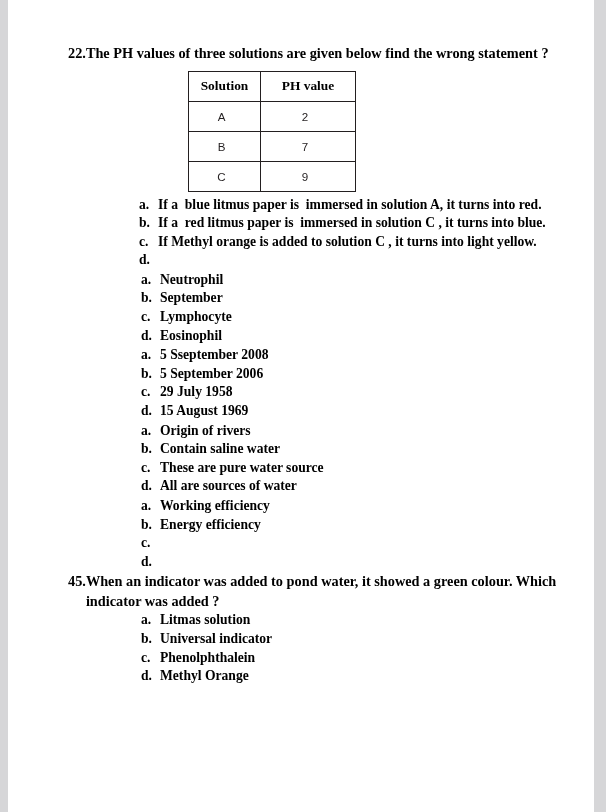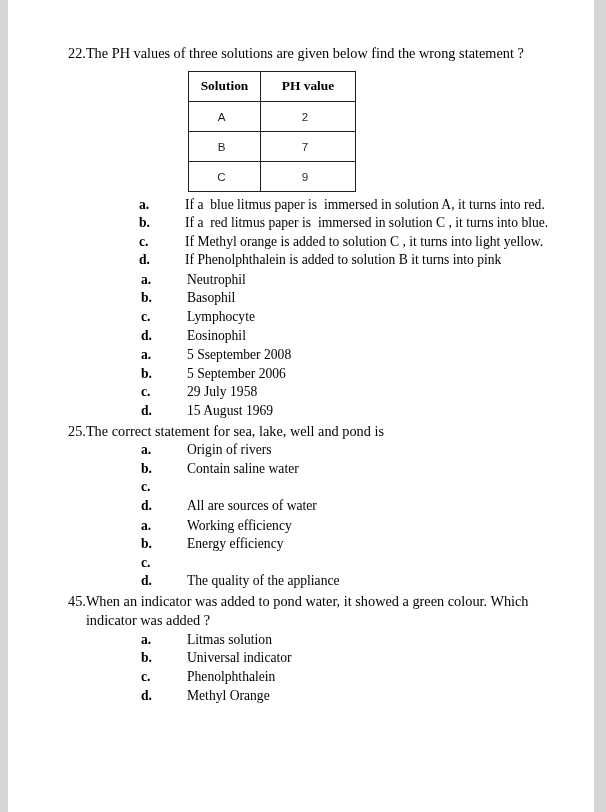--- a/index.html
+++ b/index.html
@@ -27,21 +27,21 @@
     left: 60px;
     top: 44px;
     width: 490px;
   }
 
   
   .q {
     margin: 0 0 1px 0;
   }
   .q-stem {
-    font-weight: normal;
+    font-weight: bold;
     font-size: 14.3px;
     line-height: 19.5px;
     color: #000;
     display: flex;
     align-items: flex-start;
   }
   .q-num {
     flex: 0 0 auto;
     white-space: pre;
   }
@@ -64,22 +64,21 @@
     font-size: 13.6px;
     line-height: 18.6px;
     color: #000;
     white-space: pre;
   }
   ol.opts > li .ltr {
     font-weight: bold;
     flex: 0 0 19px;
   }
   ol.opts > li .otxt {
-    font-weight: normal;
-    margin-left: 27px;
+    font-weight: bold;
   }
   
   ol.opts.ind-a { margin-left: 71px; }
   ol.opts.ind-b { margin-left: 73px; }
 
   
   .tbl-wrap {
     margin: 7px 0 4px 0;
     padding-left: 120px;
   }
@@ -143,61 +142,57 @@
               <td class="vcell">C</td>
               <td class="vcell">9</td>
             </tr>
           </tbody>
         </table>
       </div>
       <ol class="opts ind-a">
         <li><span class="ltr">a.</span><span class="otxt">If a  blue litmus paper is  immersed in solution A, it turns into red.</span></li>
         <li><span class="ltr">b.</span><span class="otxt">If a  red litmus paper is  immersed in solution C , it turns into blue.</span></li>
         <li><span class="ltr">c.</span><span class="otxt">If Methyl orange is added to solution C , it turns into light yellow.</span></li>
-        <li><span class="ltr">d.</span><span class="otxt">If Phenolphthalein is added to solution B it turns into pink</span></li>
+        <li><span class="ltr">d.</span></li>
       </ol>
     </div>
 
     <div class="q">
       <ol class="opts ind-b">
         <li><span class="ltr">a.</span><span class="otxt">Neutrophil</span></li>
-        <li><span class="ltr">b.</span><span class="otxt">Basophil</span></li>
+        <li><span class="ltr">b.</span><span class="otxt">September</span></li>
         <li><span class="ltr">c.</span><span class="otxt">Lymphocyte</span></li>
         <li><span class="ltr">d.</span><span class="otxt">Eosinophil</span></li>
       </ol>
     </div>
 
     <div class="q">
       <ol class="opts ind-b">
         <li><span class="ltr">a.</span><span class="otxt">5 Sseptember 2008</span></li>
         <li><span class="ltr">b.</span><span class="otxt">5 September 2006</span></li>
         <li><span class="ltr">c.</span><span class="otxt">29 July 1958</span></li>
         <li><span class="ltr">d.</span><span class="otxt">15 August 1969</span></li>
       </ol>
     </div>
 
     <div class="q">
-      <div class="q-stem">
-        <span class="q-num">25.</span>
-        <span class="q-text">The correct statement for sea, lake, well and pond is</span>
-      </div>
       <ol class="opts ind-b">
         <li><span class="ltr">a.</span><span class="otxt">Origin of rivers</span></li>
         <li><span class="ltr">b.</span><span class="otxt">Contain saline water</span></li>
-        <li><span class="ltr">c.</span></li>
+        <li><span class="ltr">c.</span><span class="otxt">These are pure water source</span></li>
         <li><span class="ltr">d.</span><span class="otxt">All are sources of water</span></li>
       </ol>
     </div>
 
     <div class="q">
       <ol class="opts ind-b">
         <li><span class="ltr">a.</span><span class="otxt">Working efficiency</span></li>
         <li><span class="ltr">b.</span><span class="otxt">Energy efficiency</span></li>
         <li><span class="ltr">c.</span></li>
-        <li><span class="ltr">d.</span><span class="otxt">The quality of the appliance</span></li>
+        <li><span class="ltr">d.</span></li>
       </ol>
     </div>
 
     <div class="q">
       <div class="q-stem wrap">
         <span class="q-num">45.</span>
         <span class="q-text"> When an indicator was added to pond water, it showed  a green colour. Which indicator was  added ?</span>
       </div>
       <ol class="opts ind-b">
         <li><span class="ltr">a.</span><span class="otxt">Litmas solution</span></li>

